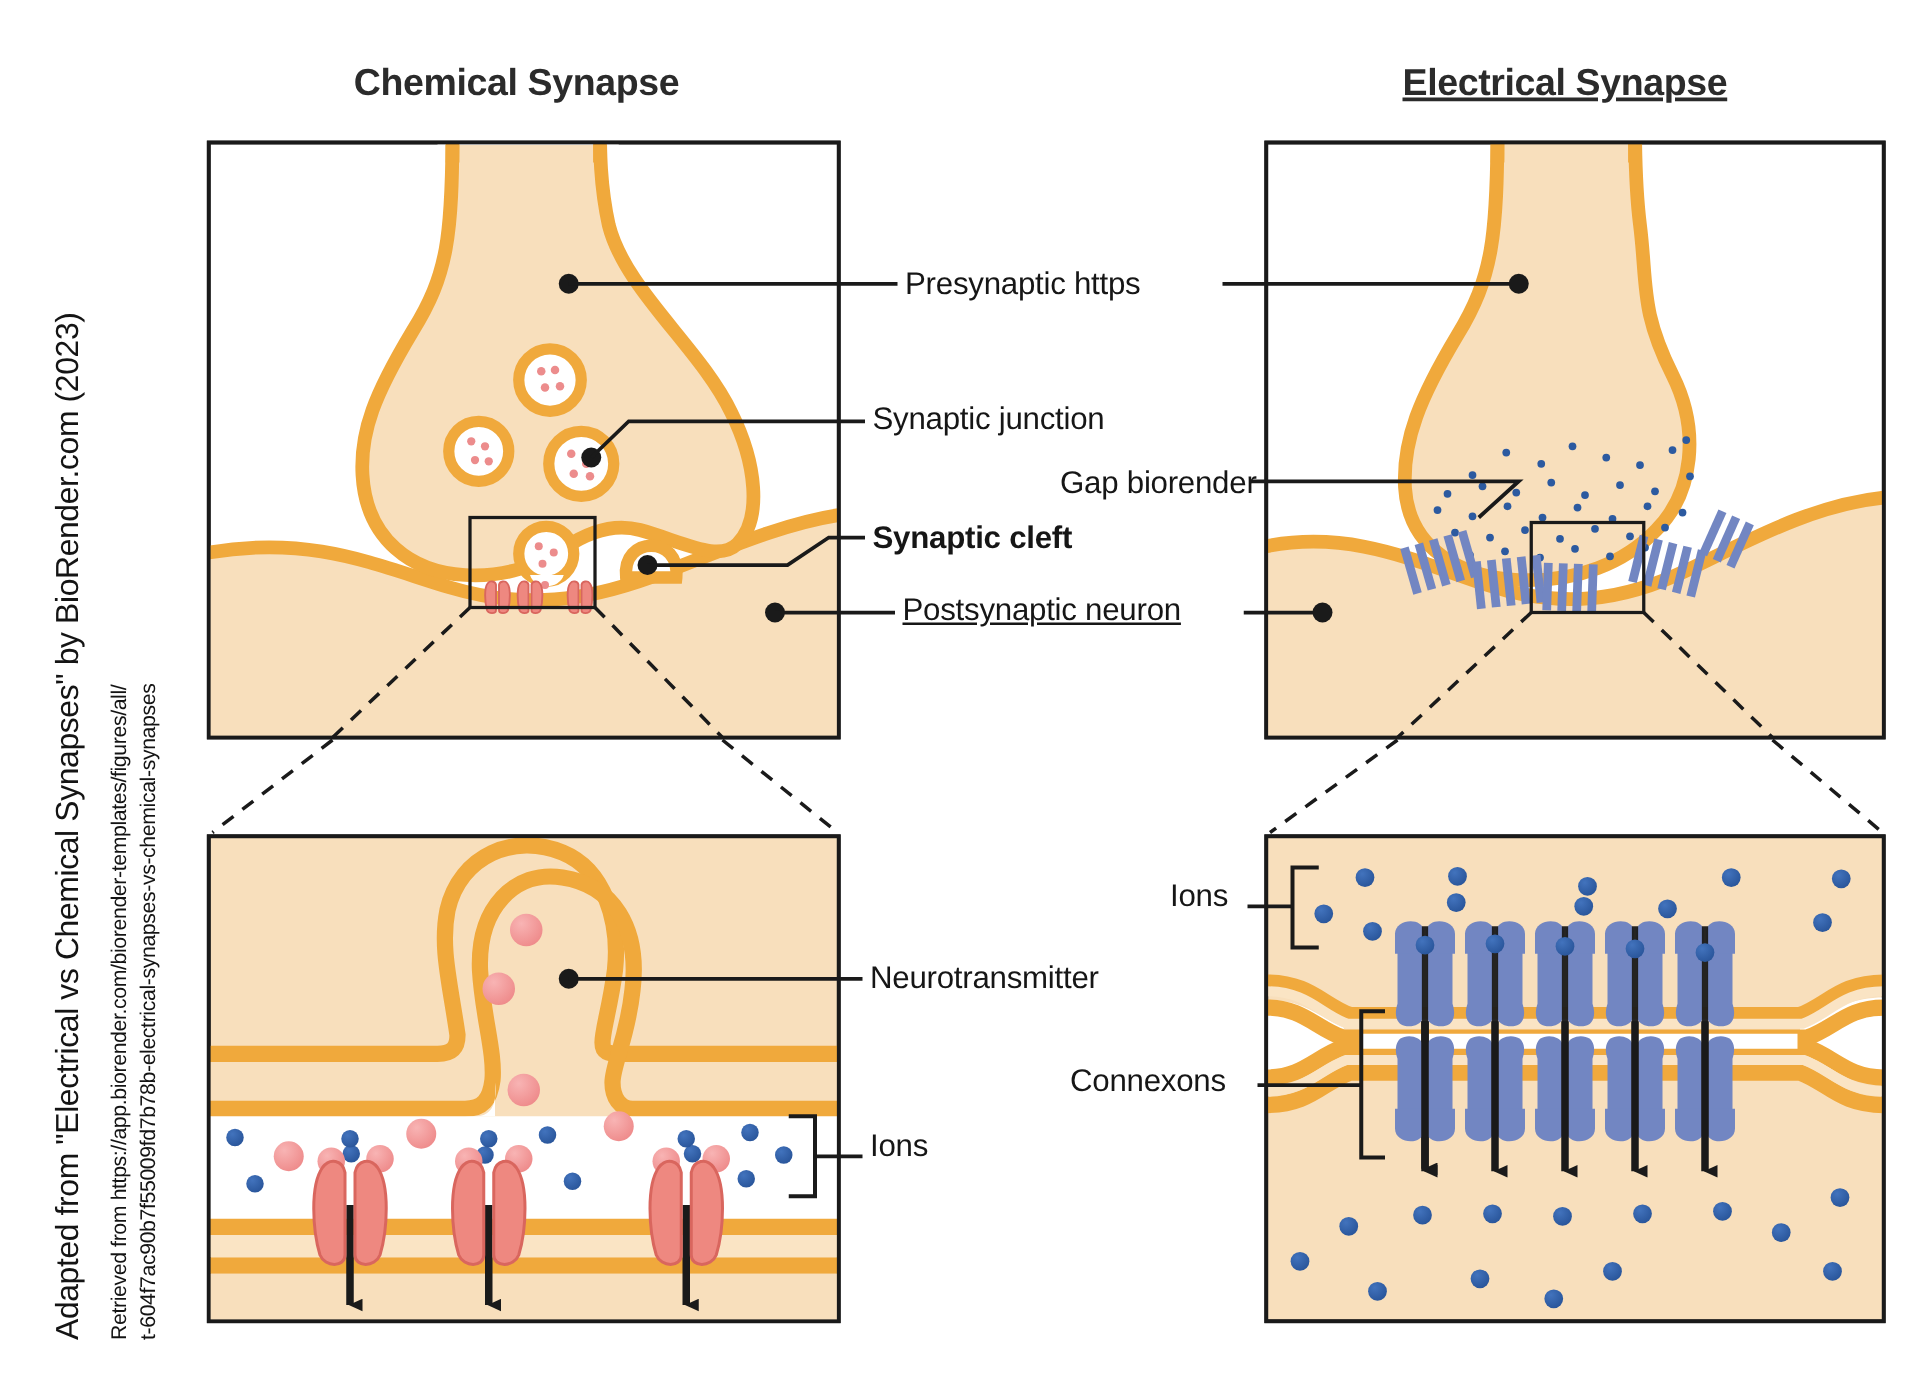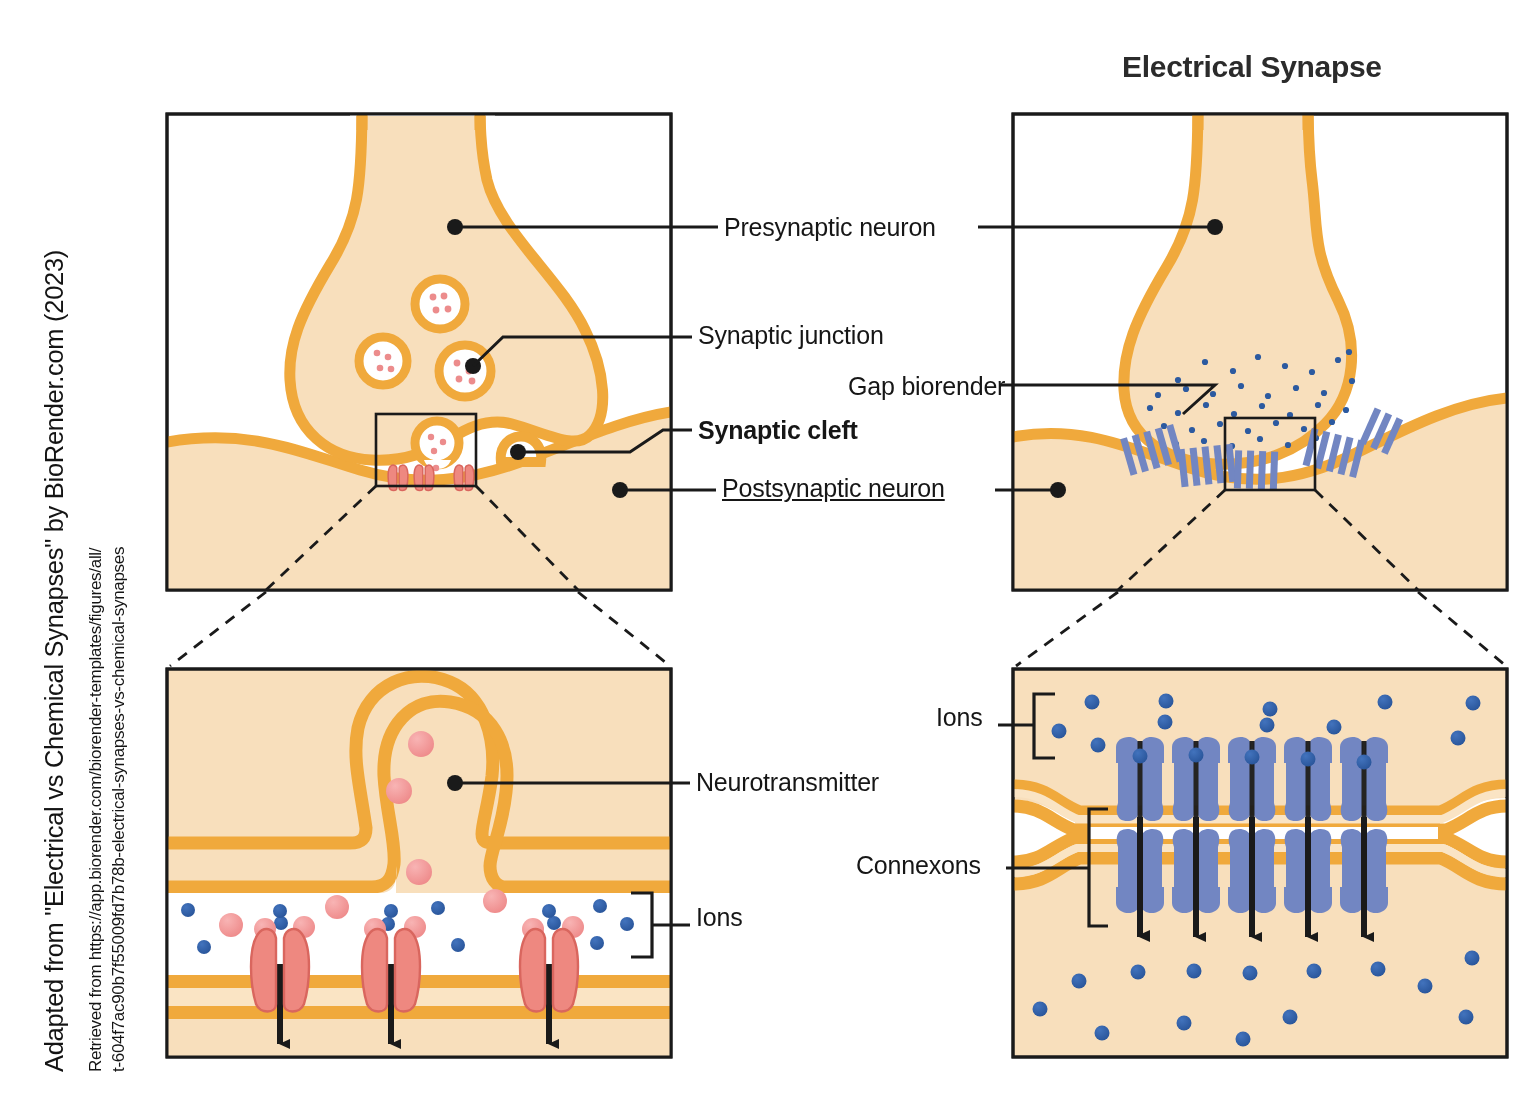--- a/index.html
+++ b/index.html
@@ -61,23 +61,24 @@
 <body>
 
 <div class="stage">
 
   <div class="attrib-block">
     <div class="vtext" style="left: 34px; top: 1072px; transform: rotate(-90deg); font-size: 25.5px; letter-spacing:-0.3px;">Adapted from "Electrical vs Chemical Synapses" by BioRender.com (2023)</div>
     <div class="vtext" style="left: 80px; top: 1072px; transform: rotate(-90deg); font-size: 17px; letter-spacing:-0.3px;">Retrieved from https://app.biorender.com/biorender-templates/figures/all/</div>
     <div class="vtext" style="left: 103px; top: 1072px; transform: rotate(-90deg); font-size: 17px; letter-spacing:-0.3px;">t-604f7ac90b7f55009fd7b78b-electrical-synapses-vs-chemical-synapses</div>
   </div>
 
-  <div class="title" style="left: 1122px; top: 50px;">Electrical Synapse</div>
-
-  <div class="lbl" style="left: 724px; top: 213px;">Presynaptic neuron</div>
+  <div class="title" style="left: 283px; top: 50px;">Chemical Synapse</div>
+  <div class="title" style="left: 1122px; top: 50px; text-decoration: underline;">Electrical Synapse</div>
+
+  <div class="lbl" style="left: 724px; top: 213px;">Presynaptic https</div>
   <div class="lbl" style="left: 698px; top: 321px;">Synaptic junction</div>
   <div class="lbl" style="left: 848px; top: 372px;">Gap biorender</div>
   <div class="lbl" style="left: 698px; top: 416px; font-weight: bold;">Synaptic cleft</div>
   <div class="lbl" style="left: 722px; top: 474px; text-decoration: underline;">Postsynaptic neuron</div>
   <div class="lbl" style="left: 696px; top: 768px; text-align: center;">Neurotransmitter</div>
   <div class="lbl" style="left: 696px; top: 903px;">Ions</div>
   <div class="lbl" style="left: 936px; top: 703px;">Ions</div>
   <div class="lbl" style="left: 856px; top: 851px;">Connexons</div>
 
   <svg class="figure" viewBox="0 0 1536 1102">

